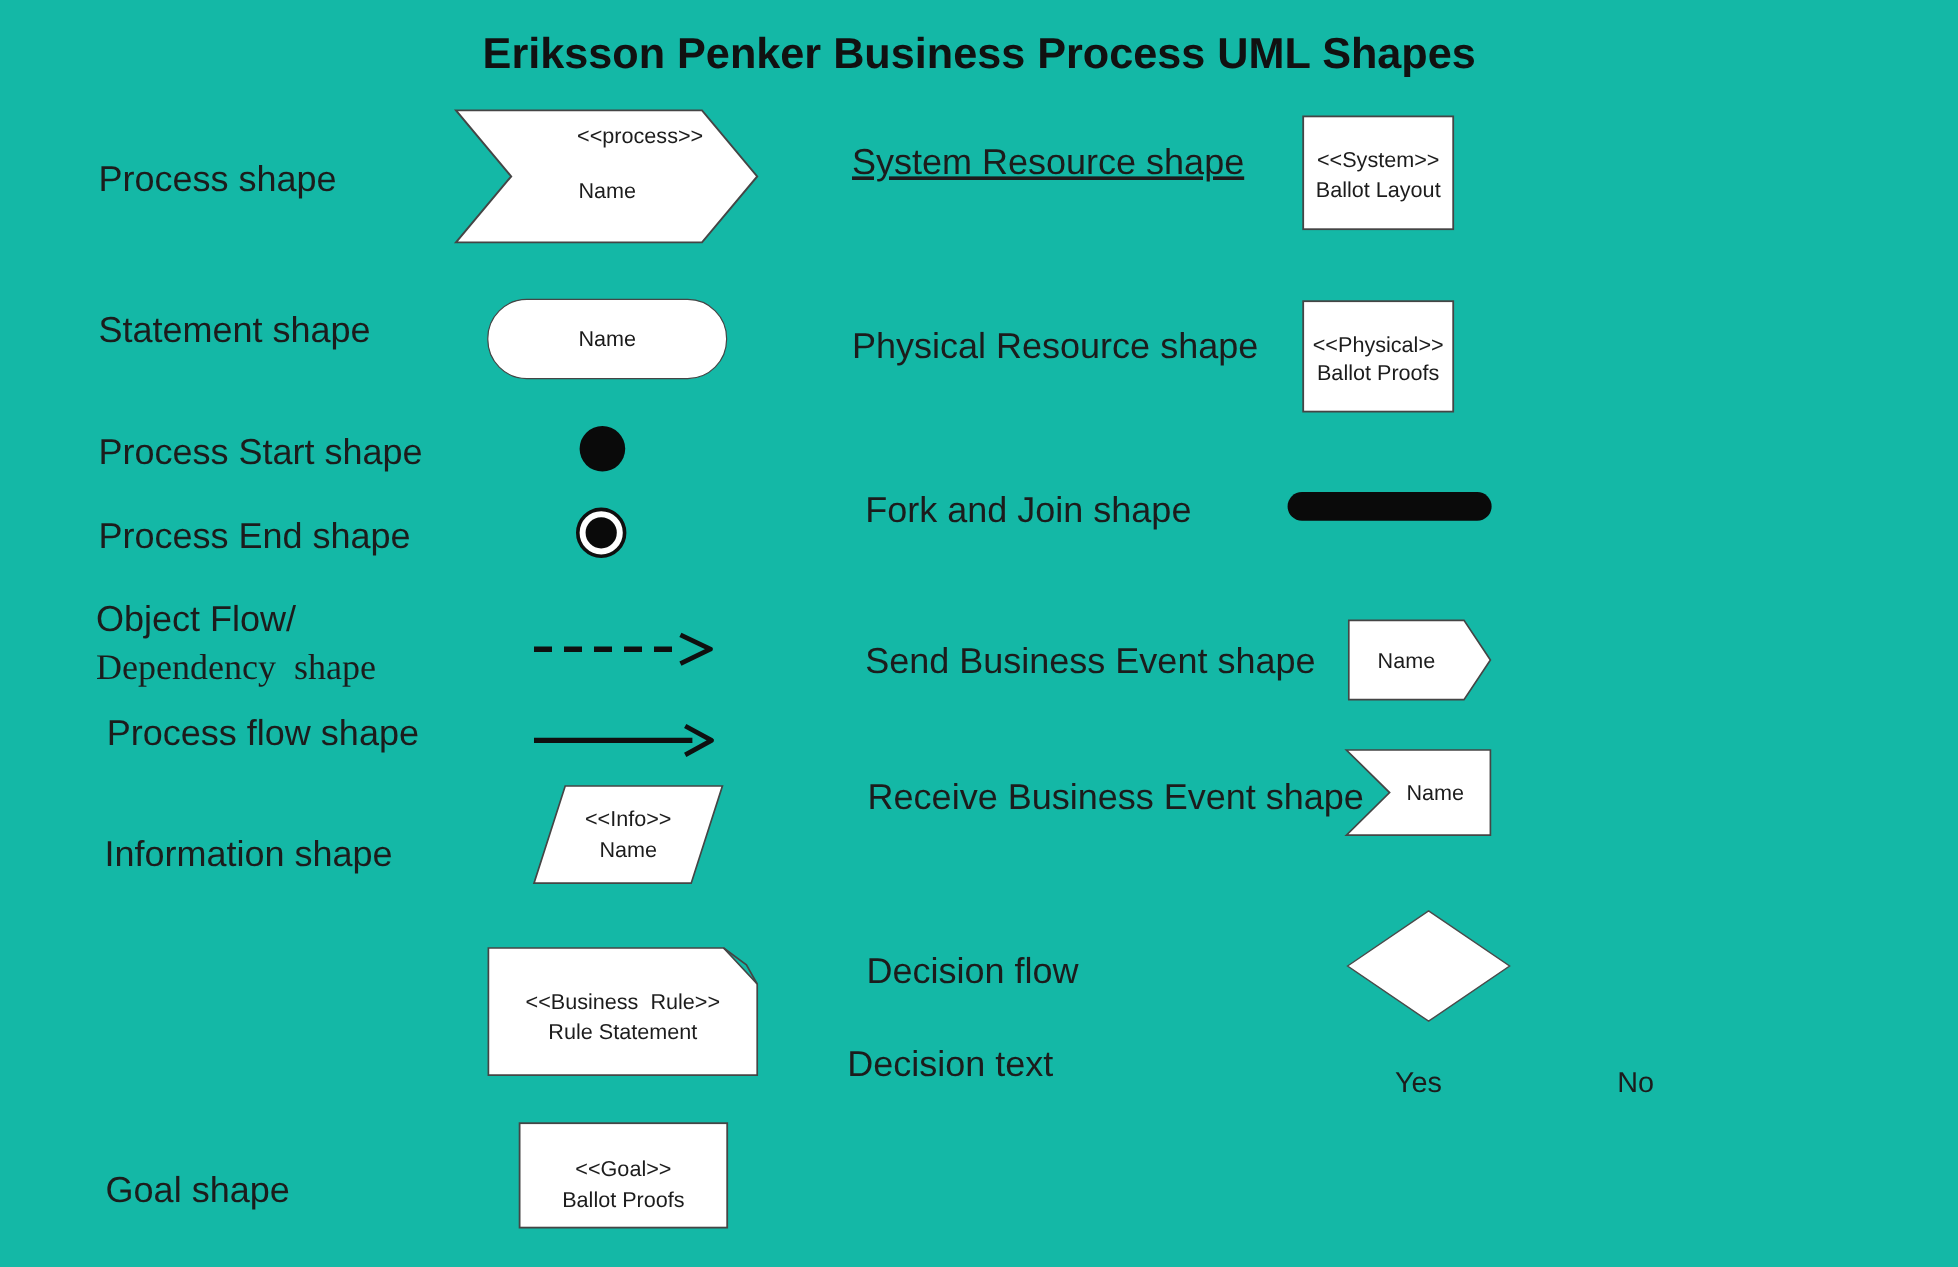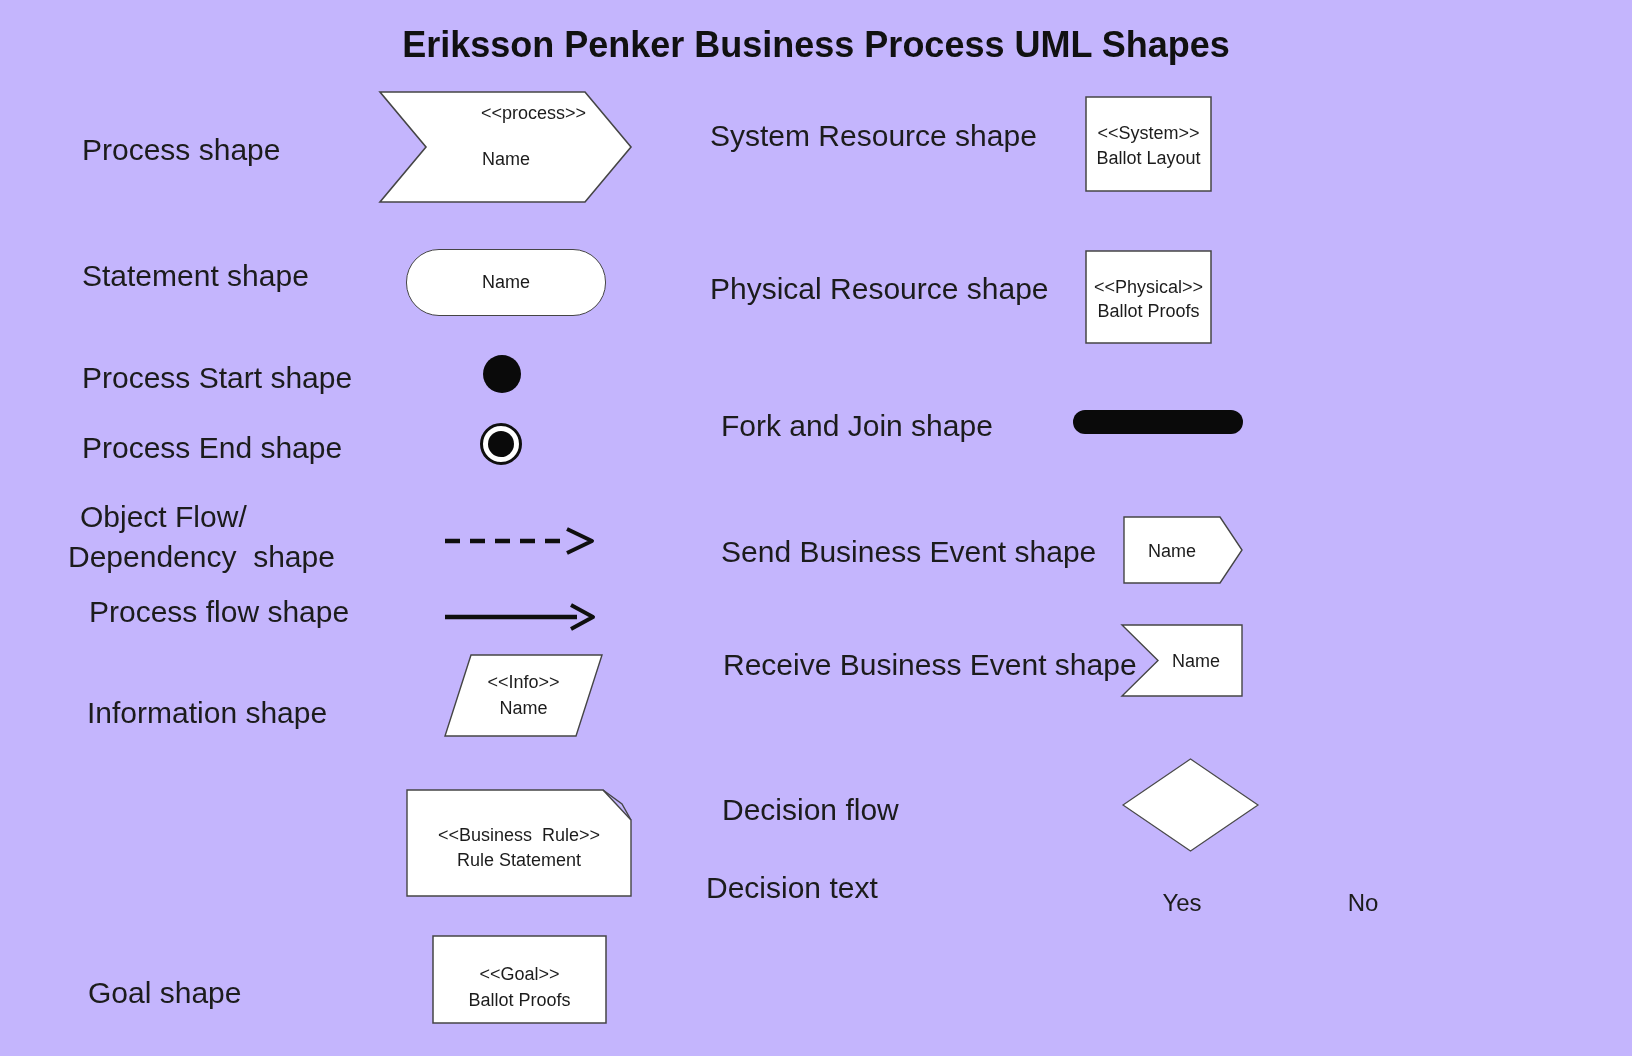--- a/index.html
+++ b/index.html
@@ -1,19 +1,19 @@
 <!DOCTYPE html>
 <html><head>
 <meta charset="utf-8">
 <style>
   html,body{margin:0;padding:0;background:#ffffff;}
   .canvas{
     position:relative;
     width:1632px;height:1056px;
-    background:#c4b5fd;
+    background:#14b8a6;
     font-family:"Liberation Sans", sans-serif;
     color:#1a1a1a;
     overflow:hidden;
   }
   .title{
     position:absolute;left:0;top:24px;width:100%;
     text-align:center;
     font-size:36px;font-weight:700;color:#111;
     letter-spacing:0px;
   }
@@ -74,21 +74,21 @@
 
   <div class="lbl" style="left:82px;top:432px;">Process End shape</div>
   <div class="shape" style="left:479px;top:422px;width:44px;height:44px;">
     <svg width="44" height="44">
       <circle cx="22" cy="22" r="19.5" fill="#ffffff" stroke="#0f0f0f" stroke-width="3"></circle>
       <circle cx="22" cy="22" r="13" fill="#0a0a0a"></circle>
     </svg>
   </div>
 
   <div class="lbl" style="left:80px;top:501px;">Object Flow/</div>
-  <div class="lbl" style="left:68px;top:541px;">Dependency  shape</div>
+  <div class="lbl" style="left:80px;top:541px;font-family:Liberation Serif, serif;">Dependency  shape</div>
   <div class="shape" style="left:443px;top:525px;width:155px;height:32px;">
     <svg width="155" height="32">
       <line x1="2" y1="16" x2="126" y2="16" stroke="#0f0f0f" stroke-width="4.5" stroke-dasharray="15 10"></line>
       <polyline points="124,4 149,16 124,28" fill="none" stroke="#0f0f0f" stroke-width="4" stroke-linejoin="round"></polyline>
     </svg>
   </div>
 
   <div class="lbl" style="left:89px;top:596px;">Process flow shape</div>
   <div class="shape" style="left:443px;top:601px;width:155px;height:32px;">
     <svg width="155" height="32">
@@ -117,21 +117,21 @@
 
   <div class="lbl" style="left:88px;top:977px;">Goal shape</div>
   <div class="shape" style="left:432px;top:935px;width:175px;height:89px;">
     <svg width="175" height="89">
       <rect x="1" y="1" width="173" height="87" fill="#ffffff" stroke="#454545" stroke-width="1.5"></rect>
     </svg>
     <div class="stx" style="left:8px;right:8px;top:28px;">&lt;&lt;Goal&gt;&gt;</div>
     <div class="stx" style="left:8px;right:8px;top:54px;">Ballot Proofs</div>
   </div>
 
-  <div class="lbl" style="left:710px;top:120px;">System Resource shape</div>
+  <div class="lbl" style="left:710px;top:120px;text-decoration:underline;">System Resource shape</div>
   <div class="shape" style="left:1085px;top:96px;width:127px;height:96px;">
     <svg width="127" height="96">
       <rect x="1" y="1" width="125" height="94" fill="#ffffff" stroke="#454545" stroke-width="1.5"></rect>
     </svg>
     <div class="stx" style="left:4px;right:4px;top:26px;">&lt;&lt;System&gt;&gt;</div>
     <div class="stx" style="left:4px;right:4px;top:51px;">Ballot Layout</div>
   </div>
 
   <div class="lbl" style="left:710px;top:273px;">Physical Resource shape</div>
   <div class="shape" style="left:1085px;top:250px;width:127px;height:94px;border-radius:20px;">

